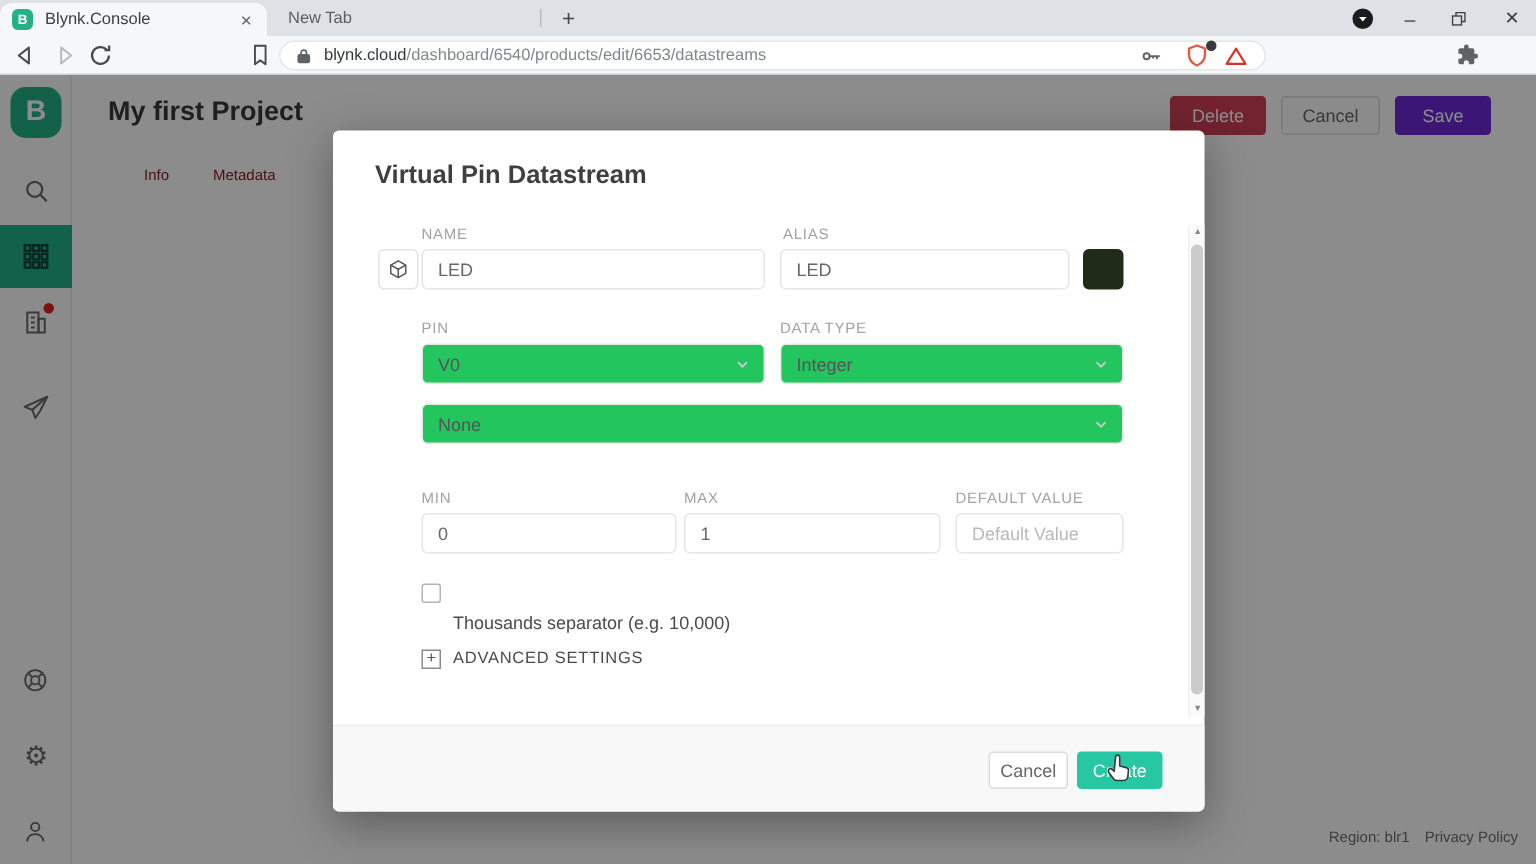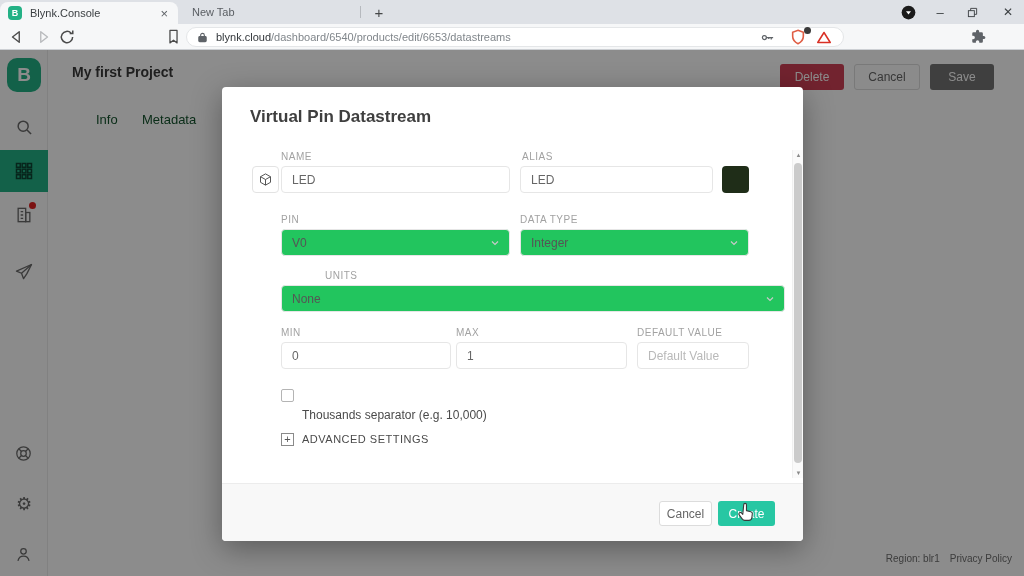--- a/index.html
+++ b/index.html
@@ -33,24 +33,24 @@
     color:#fff; font-size:6px; line-height:8px; text-align:center; }
 
   
   .page { position:absolute; left:0; top:50px; width:1024px; height:526px; background:#fff; }
   .sidebar { position:absolute; left:0; top:0; width:48px; height:526px; background:#fdfdfd; border-right:1px solid #ececec; }
   .side-icon { position:absolute; left:14px; width:20px; height:20px; color:#6b6b6b; }
   .logo { position:absolute; left:7px; top:8px; width:34px; height:34px; border-radius:10px;
     display:flex; align-items:center; justify-content:center; color:#fff; font-size:19px; font-weight:bold; }
   .side-active { position:absolute; left:0; top:100px; width:48px; height:42px; display:flex; align-items:center; justify-content:center; }
   .reddot { position:absolute; left:29px; top:152px; width:7px; height:7px; border-radius:50%; background:#e02020; }
-  .page-title { position:absolute; left:72px; top:14px; font-size:14px; font-weight:bold; color:#3a3a3a; }
+  .page-title { position:absolute; left:72px; top:14px; font-size:18px; font-weight:bold; color:#3a3a3a; }
   .hbtn { position:absolute; top:14px; height:26px; border-radius:3px; font-size:12px; display:flex;
     align-items:center; justify-content:center; cursor:pointer; }
-  .tabs-row { position:absolute; top:62px; font-size:13px; color:#14532d; }
+  .tabs-row { position:absolute; top:62px; font-size:10px; color:#7f1d1d; }
   .pg-tab { cursor:pointer; }
   .region-row { position:absolute; right:12px; top:503px; display:flex; gap:10px; font-size:10px; color:#6f6f6f; }
 
   .overlay { position:absolute; left:0; top:50px; width:1024px; height:526px; background:rgba(0,0,0,0.45); z-index:5; }
 
   
   .modal { position:absolute; left:222px; top:87px; width:581px; height:454px; background:#fff; border-radius:4px;
     box-shadow:0 8px 30px rgba(0,0,0,0.35); z-index:10; }
   .modal-title { position:absolute; left:28px; top:20px; font-size:17px; font-weight:bold; color:#3f3f3f; }
   .flabel { position:absolute; font-size:10px; color:#a2a2a2; letter-spacing:0.5px; }
@@ -225,21 +225,21 @@
       <svg width="19" height="19" viewBox="0 0 24 24" fill="none" stroke="currentColor" stroke-width="1.6">
           <circle cx="12" cy="8" r="3.5"></circle>
           <path d="M5 20c.8-4 3.5-6 7-6s6.2 2 7 6"></path>
         </svg>
     </div>
   </div>
 
   <div class="page-title">My first Project</div>
   <button class="hbtn" style="left: 780px; width: 64px; color: rgb(255, 255, 255); border: none; background: rgb(207, 64, 86);">Delete</button>
   <button class="hbtn" style="left:854px; width:66px; background:#fdfdfd; border:1px solid #dcdcdc; color:#666;">Cancel</button>
-  <button class="hbtn" style="left: 930px; width: 64px; color: rgb(255, 255, 255); border: none; background: #737373;">Save</button>
+  <button class="hbtn" style="left: 930px; width: 64px; color: rgb(255, 255, 255); border: none; background: #6d28d9;">Save</button>
 
   <div class="tabs-row" style="left:96px;"><span class="pg-tab">Info</span></div>
   <div class="tabs-row" style="left:142px;"><span class="pg-tab">Metadata</span></div>
 
   <div class="region-row">
     <span>Region: blr1</span>
     <span>Privacy Policy</span>
   </div>
 </div>
 
@@ -270,21 +270,21 @@
       </svg>
   </div>
   <div class="fselect" style="left:298px; top:142px; width:229px;">
     <span>Integer</span>
     <svg class="chev" viewBox="0 0 24 24" fill="none" stroke="currentColor" stroke-width="2.4">
         <path d="M6 9l6 6 6-6"></path>
       </svg>
   </div>
 
   <div class="flabel" style="left:59px; top:183px;margin-left:44px;">UNITS</div>
-  <div class="fselect" style="left:59px; top:198px; width:504px;">
+  <div class="fselect" style="left:59px; top:182px; width:468px;">
     <span>None</span>
     <svg class="chev" viewBox="0 0 24 24" fill="none" stroke="currentColor" stroke-width="2.4">
         <path d="M6 9l6 6 6-6"></path>
       </svg>
   </div>
 
   <div class="flabel" style="left:59px; top:240px;">MIN</div>
   <div class="flabel" style="left:234px; top:240px;">MAX</div>
   <div class="flabel" style="left:415px; top:240px;">DEFAULT VALUE</div>
   <input class="finput" style="left: 59px; top: 255px; width: 170px;" value="0">

